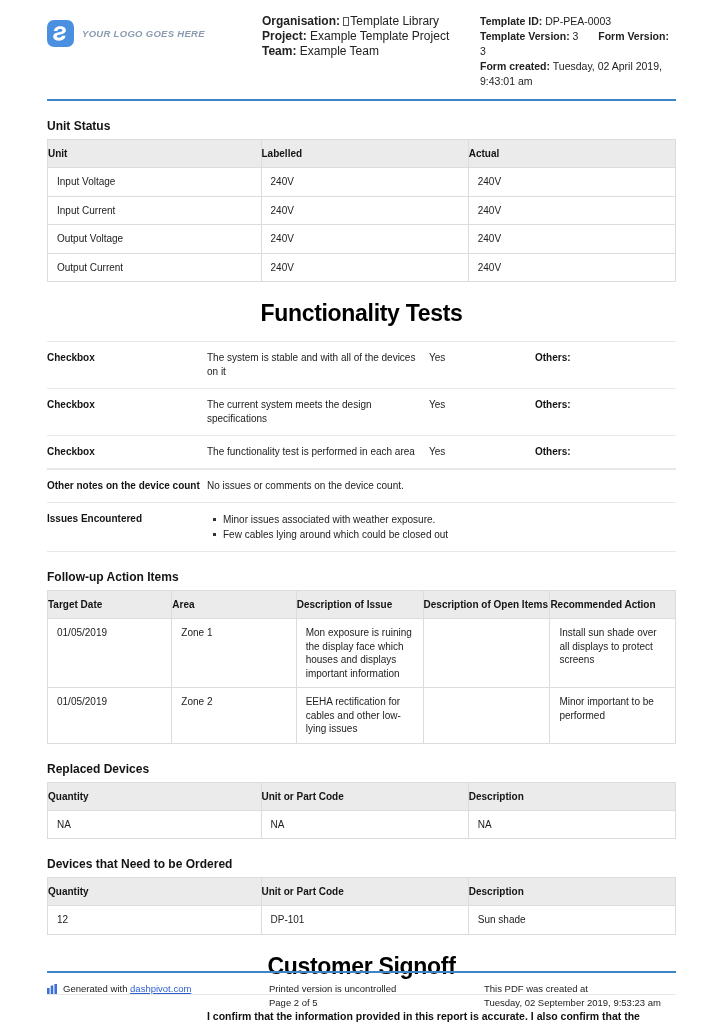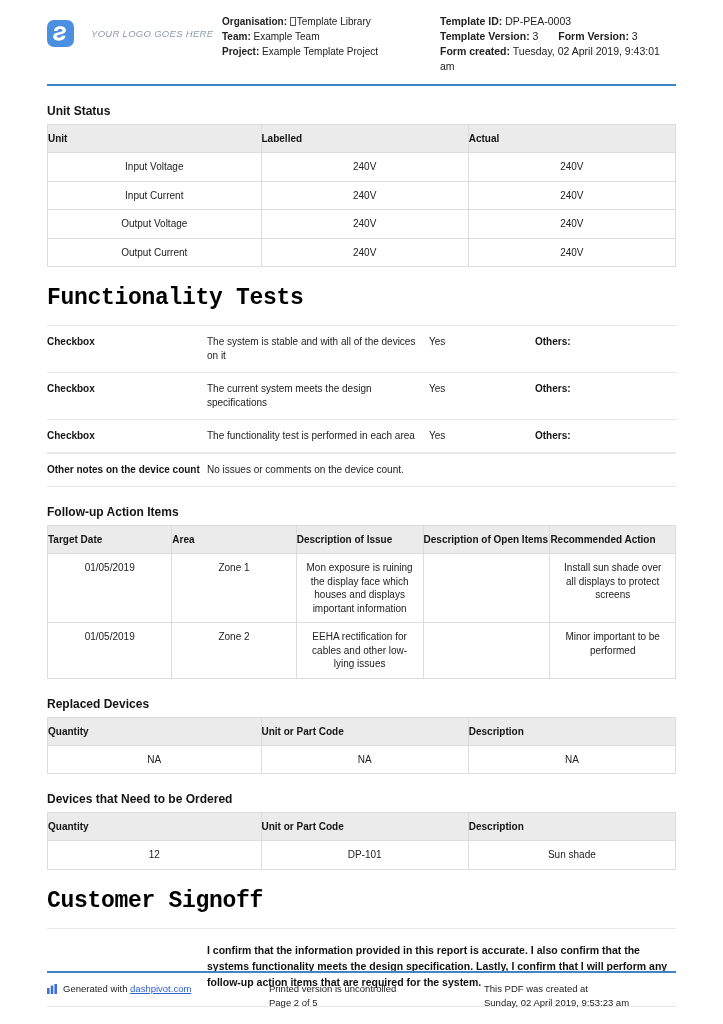--- a/index.html
+++ b/index.html
@@ -42,33 +42,34 @@
   .logo-mark {
     width: 27px;
     height: 27px;
     border-radius: 7px;
     background: #4a8fe0;
     position: relative;
     flex: 0 0 27px;
   }
   .logo-mark svg { display:block; }
   .logo-text {
-    margin-left: 17px;
+    margin-left: 8px;
     font-size: 9.5px;
     font-style: italic;
-    font-weight: normal;
+    font-weight: bold;
     letter-spacing: 0.3px;
     color: #8a9bb0;
     white-space: nowrap;
   }
   .meta-col-1 {
     flex: 0 0 218px;
-    font-size: 10px;
+    font-size: 12px;
     line-height: 15px;
     color: #222;
+    margin-left: 40px;
   }
   .meta-col-2 {
     flex: 1 1 auto;
     font-size: 10.5px;
     line-height: 15px;
     color: #222;
   }
   .meta-label { font-weight: bold; }
   .tofu {
     display: inline-block;
@@ -88,26 +89,26 @@
   }
 
   
   .section-label {
     font-size: 12px;
     font-weight: bold;
     margin: 18px 0 6px 0;
     color: #141414;
   }
   .big-title {
+    text-align: center;
     font-size: 23px;
     font-weight: bold;
     letter-spacing: -0.3px;
     margin: 18px 0 14px 0;
     color: #000;
-    font-family: Liberation Mono, monospace;
   }
 
   
   table.grid {
     width: 100%;
     border-collapse: collapse;
     font-size: 10px;
     table-layout: fixed;
   }
   table.grid th {
@@ -121,21 +122,20 @@
     vertical-align: top;
     line-height: 13px;
   }
   table.grid td {
     border: 1px solid #dcdcdc;
     padding: 7px 9px;
     vertical-align: top;
     color: #222;
     line-height: 13.5px;
     font-size: 10px;
-    text-align: center;
   }
 
   
   .fn-table {
     width: 100%;
     border-collapse: collapse;
     font-size: 10px;
     table-layout: fixed;
   }
   .fn-table td {
@@ -251,26 +251,26 @@
         </div>
         <div class="logo-text">YOUR LOGO GOES HERE</div>
       </div>
 
       <div class="meta-col-1">
         <div>
           <span class="meta-label">Organisation:</span>
           <span class="tofu"></span><span>Template Library</span>
         </div>
         <div>
+          <span class="meta-label">Project:</span>
+          <span>Example Template Project</span>
+        </div>
+        <div>
           <span class="meta-label">Team:</span>
           <span>Example Team</span>
-        </div>
-        <div>
-          <span class="meta-label">Project:</span>
-          <span>Example Template Project</span>
         </div>
       </div>
 
       <div class="meta-col-2">
         <div>
           <span class="meta-label">Template ID:</span>
           <span>DP-PEA-0003</span>
         </div>
         <div>
           <span class="meta-label">Template Version:</span>
@@ -350,20 +350,29 @@
           <td class="c-oth">Others:</td>
         </tr>
       </tbody>
     </table>
 
     <table class="notes-table">
       <tbody>
         <tr>
           <td class="n-label">Other notes on the device count</td>
           <td class="n-val">No issues or comments on the device count.</td>
+        </tr>
+        <tr>
+          <td class="n-label">Issues Encountered</td>
+          <td class="n-val">
+            <ul class="bullets">
+              <li>Minor issues associated with weather exposure.</li>
+              <li>Few cables lying around which could be closed out</li>
+            </ul>
+          </td>
         </tr>
       </tbody>
     </table>
 
     <div class="section-label">Follow-up Action Items</div>
     <table class="grid">
       <colgroup>
         <col style="width:19.8%">
           <col style="width:19.8%">
           <col style="width:20.2%">
@@ -470,19 +479,19 @@
         <span><span>Generated with </span><a class="link" href="#">dashpivot.com</a></span>
       </div>
 
       <div class="fcol-2">
         <div>Printed version is uncontrolled</div>
         <div>Page 2 of 5</div>
       </div>
 
       <div class="fcol-3">
         <div>This PDF was created at</div>
-        <div>Sunday, 02 April 2019, 9:53:23 am</div>
+        <div>Tuesday, 02 September 2019, 9:53:23 am</div>
       </div>
 
     </div>
   </div>
 
 </div>
 
 </body></html>

